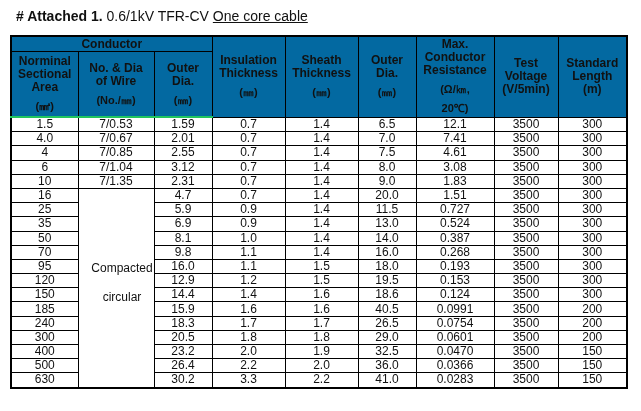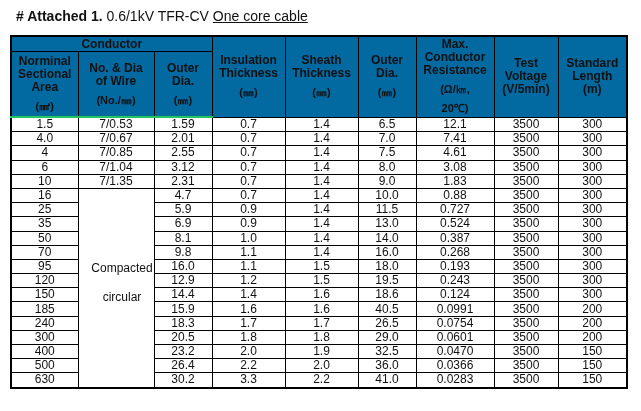--- a/index.html
+++ b/index.html
@@ -140,22 +140,22 @@
       </tr>
       <tr>
         <td>16</td>
         <td rowspan="14" class="merged">
           <span>Compacted</span>
           <span style="margin-top: 16px;">circular</span>
         </td>
         <td>4.7</td>
         <td>0.7</td>
         <td>1.4</td>
-        <td>10.0</td>
-        <td>0.88</td>
+        <td>20.0</td>
+        <td>1.51</td>
         <td>3500</td>
         <td>300</td>
       </tr>
       <tr>
         <td>25</td>
         <td>5.9</td>
         <td>0.9</td>
         <td>1.4</td>
         <td>11.5</td>
         <td>0.727</td>
@@ -201,21 +201,21 @@
         <td>0.193</td>
         <td>3500</td>
         <td>300</td>
       </tr>
       <tr>
         <td>120</td>
         <td>12.9</td>
         <td>1.2</td>
         <td>1.5</td>
         <td>19.5</td>
-        <td>0.243</td>
+        <td>0.153</td>
         <td>3500</td>
         <td>300</td>
       </tr>
       <tr>
         <td>150</td>
         <td>14.4</td>
         <td>1.4</td>
         <td>1.6</td>
         <td>18.6</td>
         <td>0.124</td>

